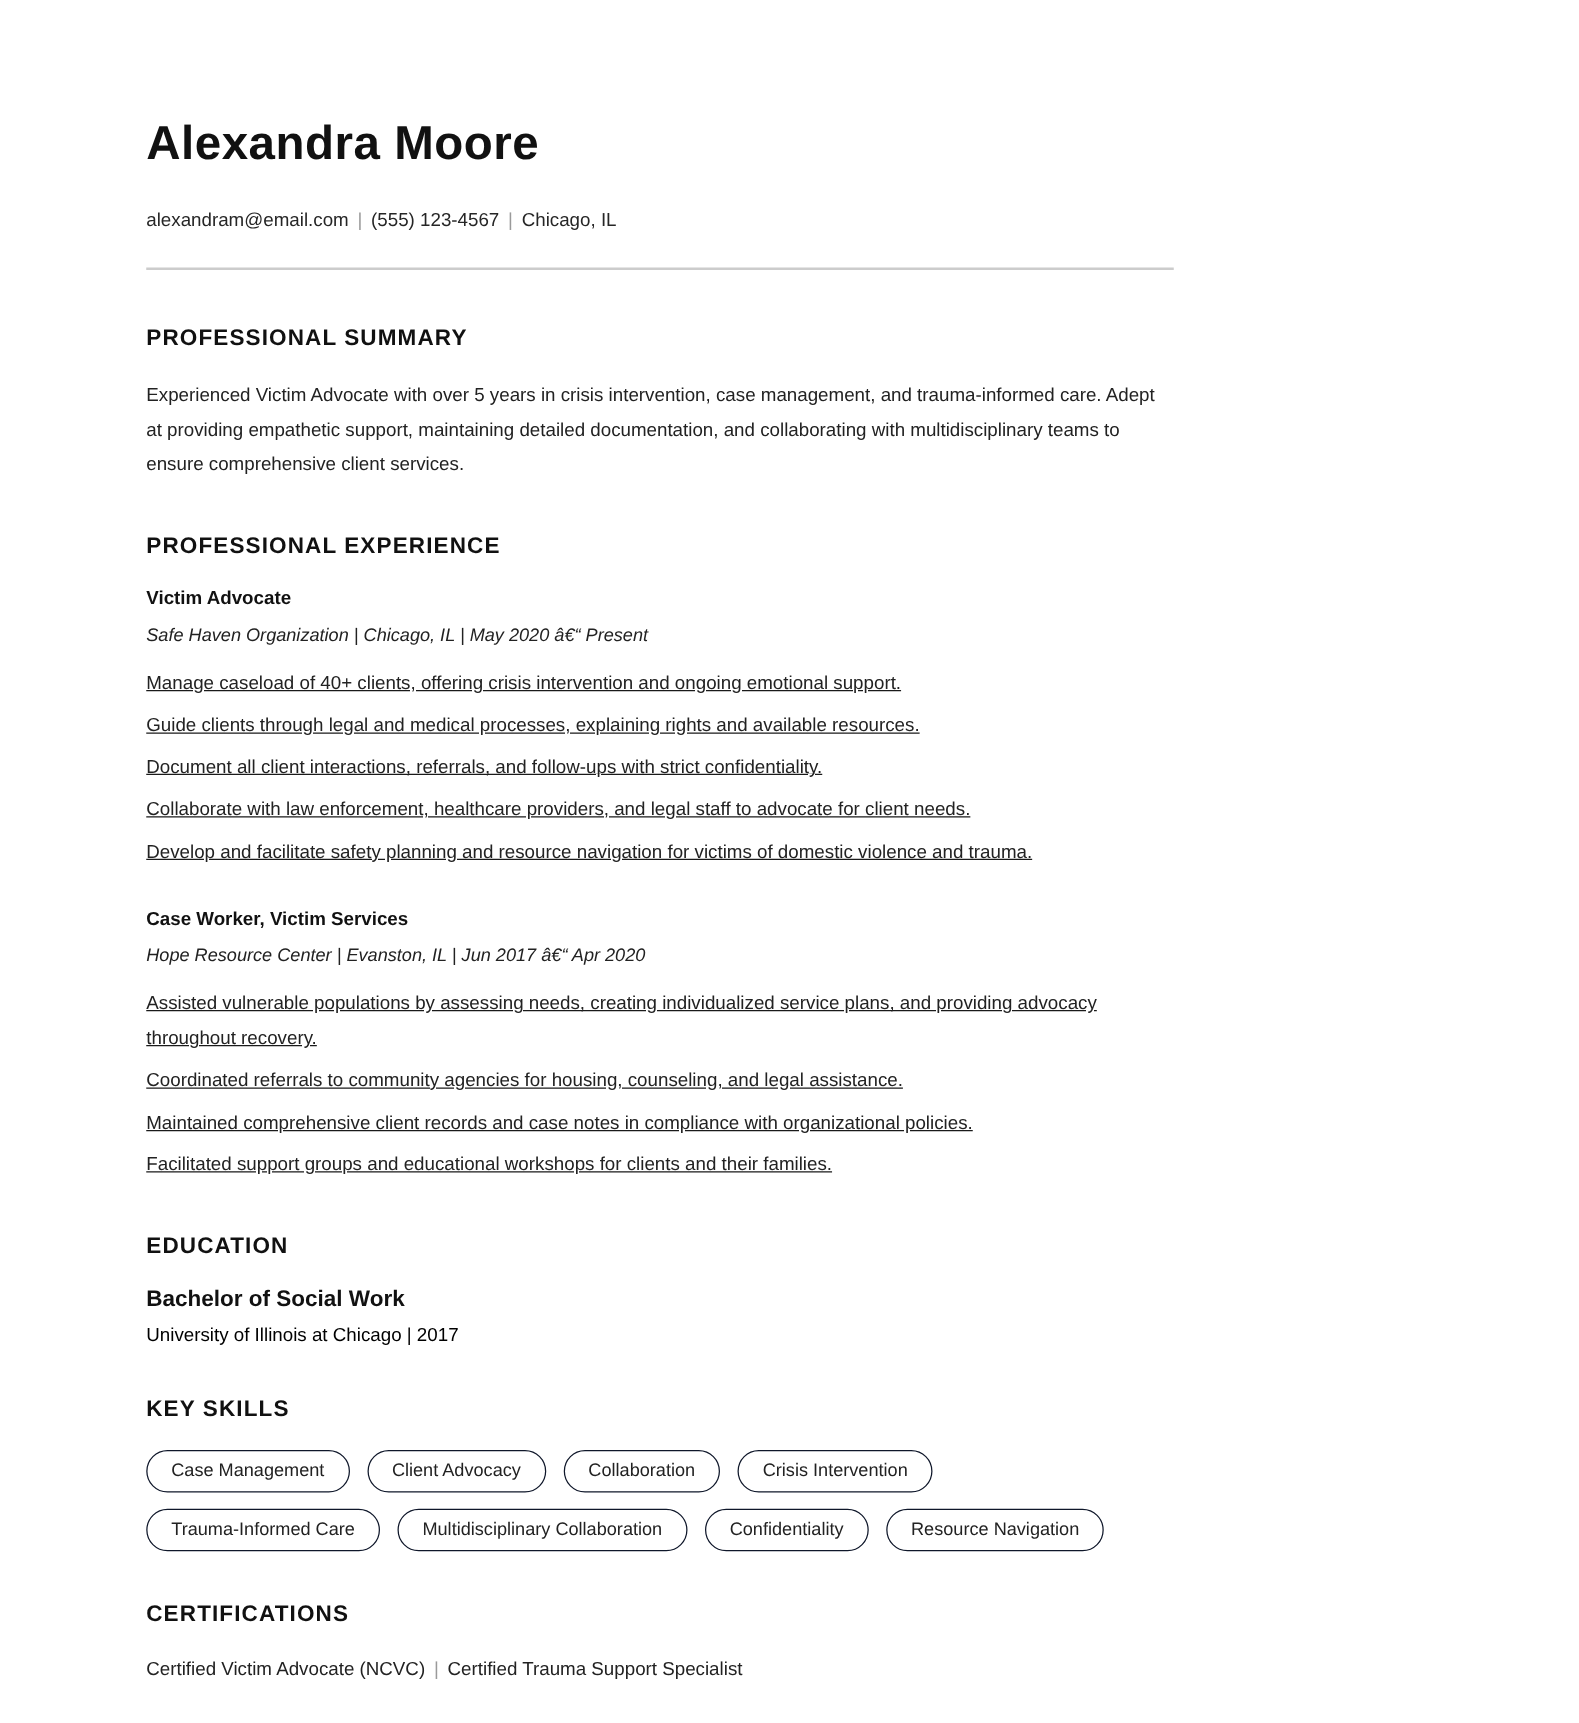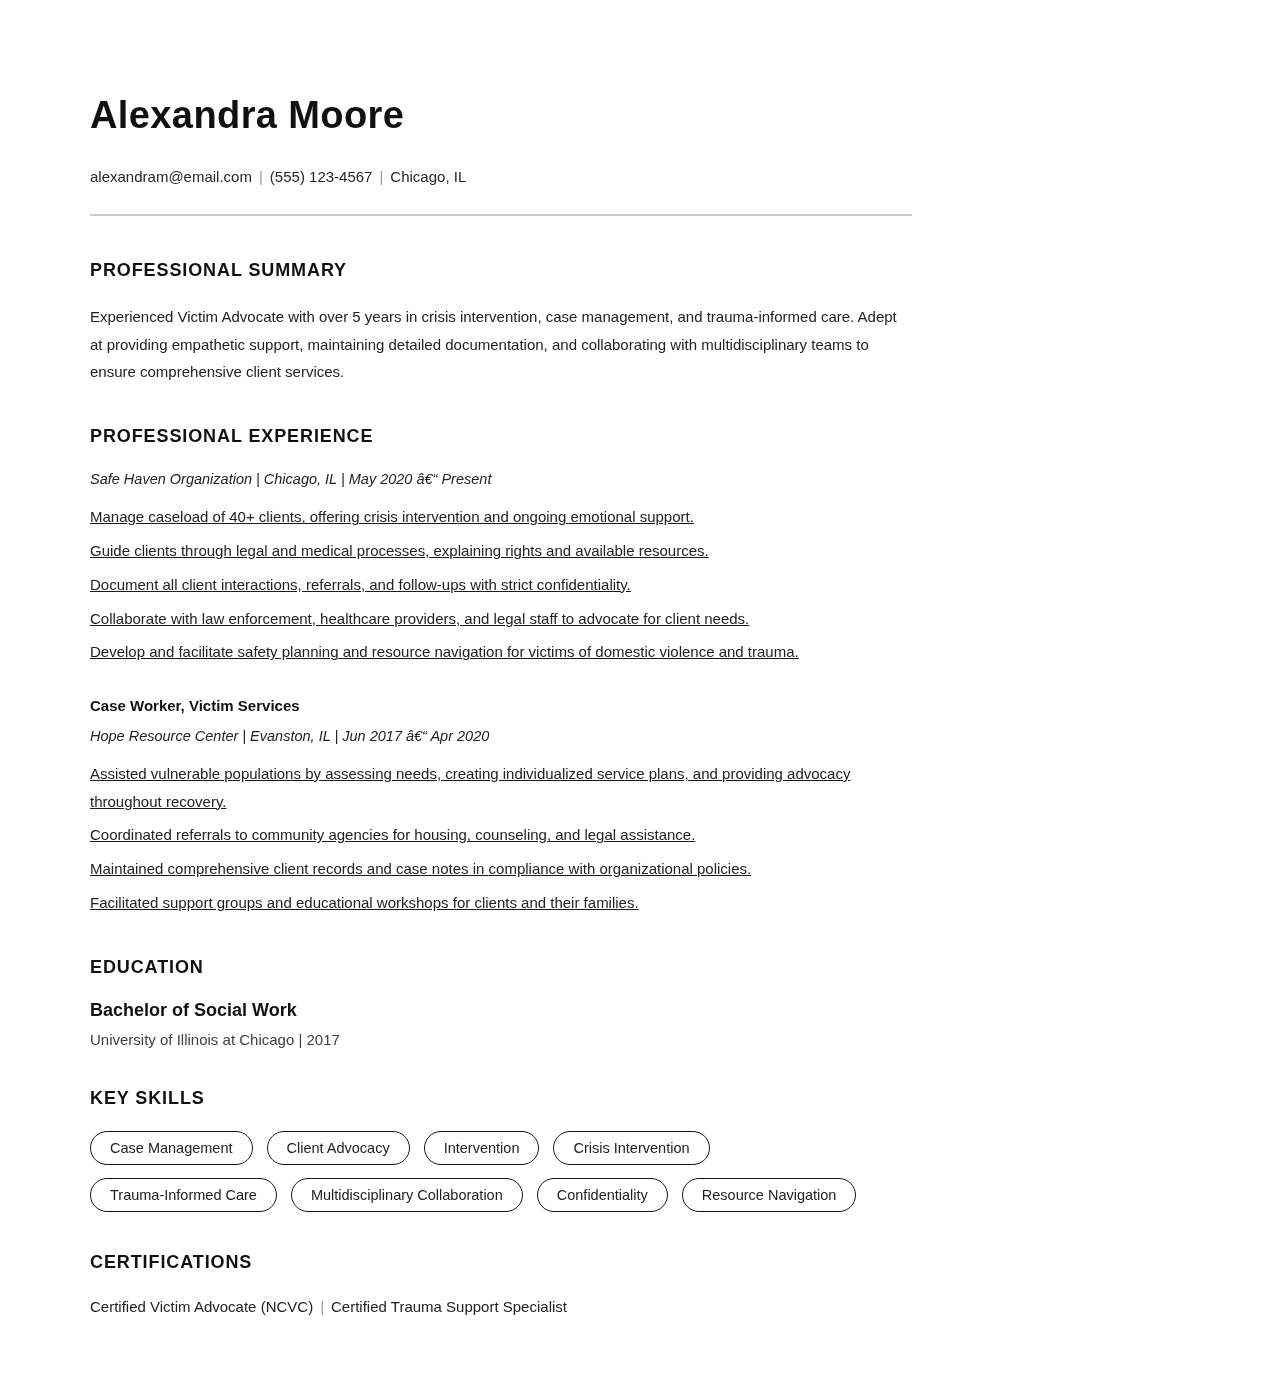--- a/index.html
+++ b/index.html
@@ -12,21 +12,21 @@
     height: 1378px;
     font-family: "Liberation Sans", sans-serif;
     color: #1a1a1a;
     overflow: hidden;
   }
 
   .page {
     box-sizing: border-box;
     width: 1263px;
     height: 1378px;
-    padding: 96px 221px 0 90px;
+    padding: 96px 221px 0 117px;
     background: #ffffff;
   }
 
   .resume {
     width: 822px;
   }
 
   
   .name {
     font-size: 38px;
@@ -109,21 +109,21 @@
 
   
   .edu-degree {
     font-size: 18px;
     font-weight: bold;
     color: #111111;
     margin: 0 0 10px 0;
   }
   .edu-meta {
     font-size: 15px;
-    color: #404040;
+    color: #000000;
     margin: 0;
   }
 
   
   .skills-wrap {
     display: flex;
     flex-wrap: wrap;
     gap: 13px 14px;
     max-width: 800px;
   }
@@ -166,20 +166,21 @@
 
     <section class="section">
       <h2 class="section-title">PROFESSIONAL SUMMARY</h2>
       <p class="summary-text">Experienced Victim Advocate with over 5 years in crisis intervention, case management, and trauma-informed care. Adept at providing empathetic support, maintaining detailed documentation, and collaborating with multidisciplinary teams to ensure comprehensive client services.</p>
     </section>
 
     <section class="section">
       <h2 class="section-title">PROFESSIONAL EXPERIENCE</h2>
 
       <div class="job">
+        <h3 class="job-title">Victim Advocate</h3>
         <div class="job-meta">Safe Haven Organization  |  Chicago, IL  |  May 2020 â€“ Present</div>
         <ul class="bullets">
           <li>Manage caseload of 40+ clients, offering crisis intervention and ongoing emotional support.</li>
           <li>Guide clients through legal and medical processes, explaining rights and available resources.</li>
           <li>Document all client interactions, referrals, and follow-ups with strict confidentiality.</li>
           <li>Collaborate with law enforcement, healthcare providers, and legal staff to advocate for client needs.</li>
           <li>Develop and facilitate safety planning and resource navigation for victims of domestic violence and trauma.</li>
         </ul>
       </div>
 
@@ -199,21 +200,21 @@
       <h2 class="section-title">EDUCATION</h2>
       <div class="edu-degree">Bachelor of Social Work</div>
       <div class="edu-meta">University of Illinois at Chicago  |  2017</div>
     </section>
 
     <section class="section">
       <h2 class="section-title">KEY SKILLS</h2>
       <div class="skills-wrap">
         <span class="skill-pill">Case Management</span>
         <span class="skill-pill">Client Advocacy</span>
-        <span class="skill-pill">Intervention</span>
+        <span class="skill-pill">Collaboration</span>
         <span class="skill-pill">Crisis Intervention</span>
         <span class="skill-pill">Trauma-Informed Care</span>
         <span class="skill-pill">Multidisciplinary Collaboration</span>
         <span class="skill-pill">Confidentiality</span>
         <span class="skill-pill">Resource Navigation</span>
       </div>
     </section>
 
     <section class="section">
       <h2 class="section-title">CERTIFICATIONS</h2>

